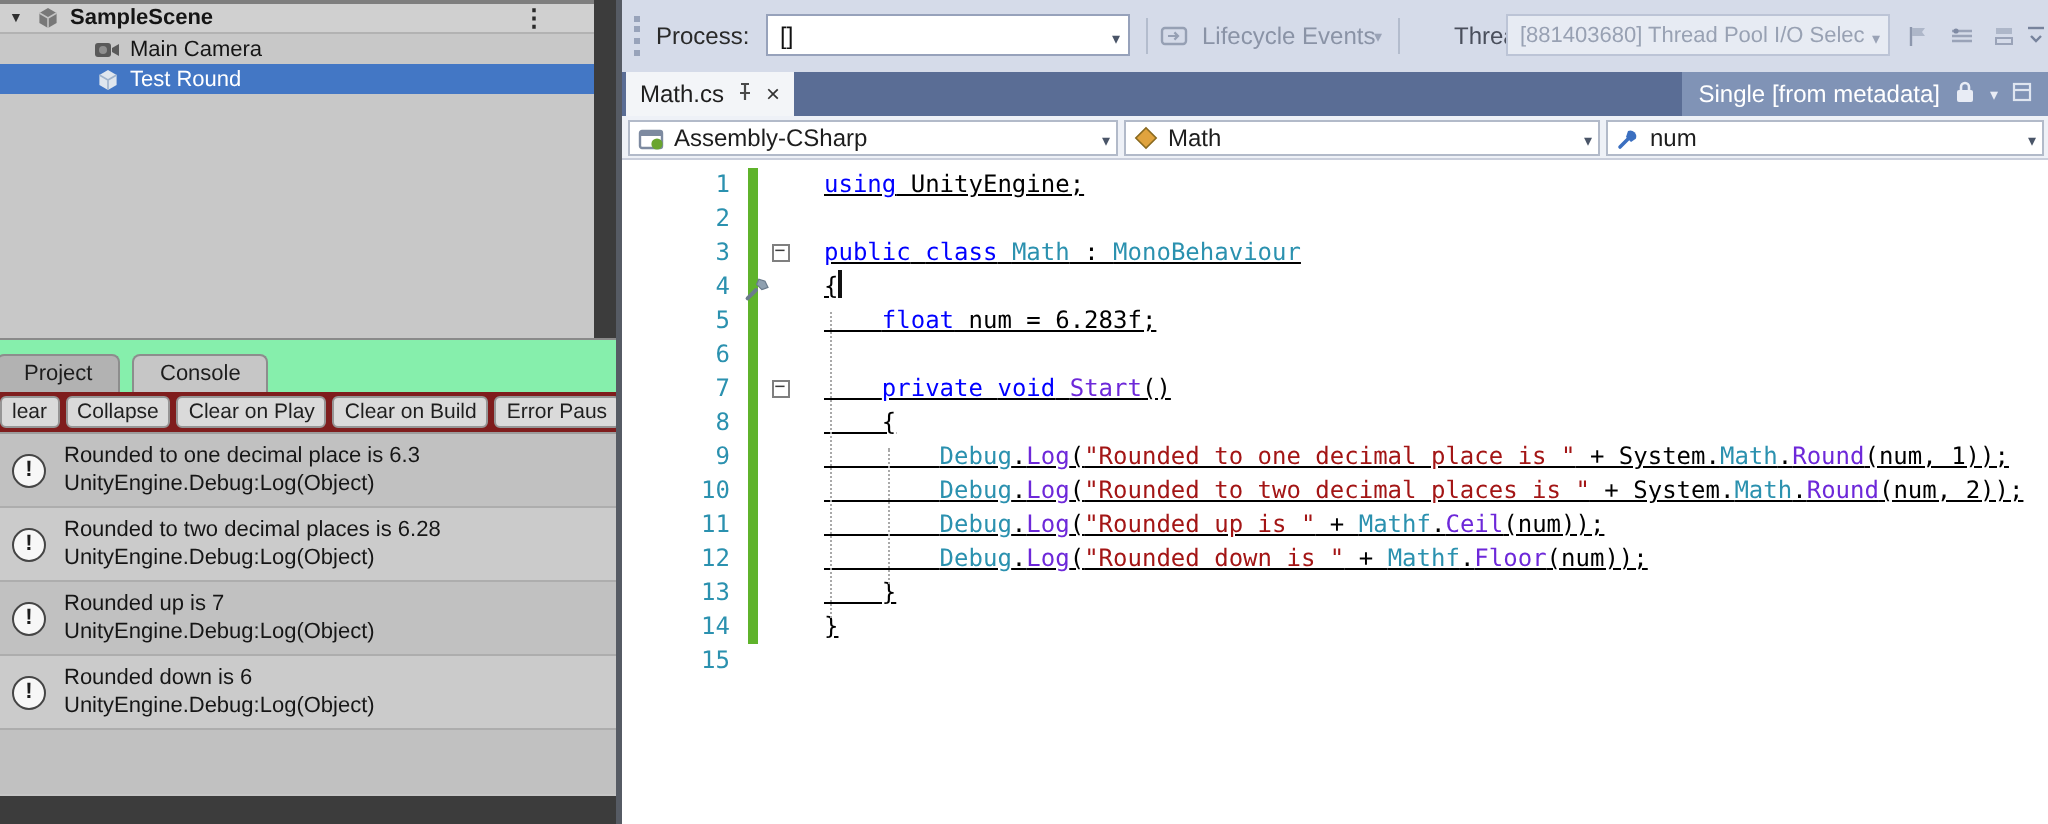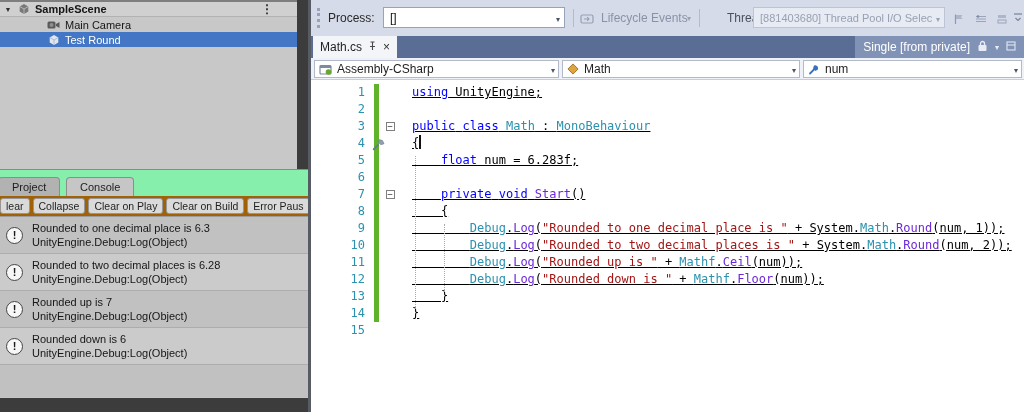--- a/index.html
+++ b/index.html
@@ -17,21 +17,21 @@
   .hrow.item { padding-left:46px; }
   .hrow.selected { background:#4377c5; color:#fff; }
   .scene-edge { position:absolute; left:297px; top:0; width:11px; height:169px; background:#3c3c3c; }
 
   .console { position:absolute; left:0; top:169px; width:308px; height:243px; background:#c6c6c6; }
   .ctabs { height:27px; background:#86efac; border-top:1px solid #8a8a8a; position:relative; }
   .ctab { position:absolute; bottom:0; height:19px; line-height:18px; padding:0 13px; font-size:11px;
           border:1px solid #8d8d8d; border-bottom:none; border-radius:4px 4px 0 0; color:#1d1d1d; }
   .ctab.inactive { left:-2px; background:#b2b2b2; }
   .ctab.active { left:66px; background:#c6c6c6; }
-  .ctoolbar { height:21px; background:#a16207; border-bottom:1px solid #9c9c9c; display:flex; align-items:center; overflow:hidden; }
+  .ctoolbar { height:21px; background:#7f1d1d; border-bottom:1px solid #9c9c9c; display:flex; align-items:center; overflow:hidden; }
   .cbtn { height:16px; line-height:14px; font-size:10.5px; padding:0 5px; background:#dadada; border:1px solid #969696;
           border-radius:3px; margin-right:3px; white-space:nowrap; color:#1f1f1f; flex:none; }
   .clog { height:180px; background:#c1c1c1; overflow:hidden; }
   .centry { height:37px; border-bottom:1px solid #adadad; display:flex; align-items:center; padding-left:6px; }
   .centry:nth-child(odd) { background:#c1c1c1; }
   .centry:nth-child(even) { background:#cbcbcb; }
   .cicon { width:17px; height:17px; border-radius:50%; background:#f7f7f7; border:1px solid #454545; color:#1c1c1c;
            font-weight:bold; font-size:11px; display:flex; align-items:center; justify-content:center; margin-right:9px; flex:none; }
   .ctext { font-size:11px; line-height:14px; color:#161616; }
   .cfooter { position:absolute; bottom:0; left:0; width:308px; height:14px; background:#3c3c3c; }
@@ -231,21 +231,21 @@
       <div class="vstab">
         <span>Math.cs</span>
         <span>
           <svg width="9" height="10" viewBox="0 0 9 10">
               <path d="M2.5 1h4M4.5 1v4M2 5.5h5M4.5 5.5V9" stroke="#4a4a4a" stroke-width="1.1" fill="none"></path>
             </svg>
         </span>
         <span class="tabclose">×</span>
       </div>
       <div class="vstab-right">
-        <span>Single [from private]</span>
+        <span>Single [from metadata]</span>
         <span>
           <svg width="11" height="12" viewBox="0 0 11 12">
               <rect x="1.5" y="5" width="8" height="6" rx="1" fill="#e8ecf5"></rect>
               <path d="M3.5 5V3.5a2 2 0 014 0V5" stroke="#e8ecf5" fill="none" stroke-width="1.3"></path>
             </svg>
         </span>
         <span class="chev">▾</span>
         <span>
           <svg width="10" height="10" viewBox="0 0 10 10">
               <rect x="1" y="1" width="8" height="8" fill="none" stroke="#dfe5f0" stroke-width="1.1"></rect>

